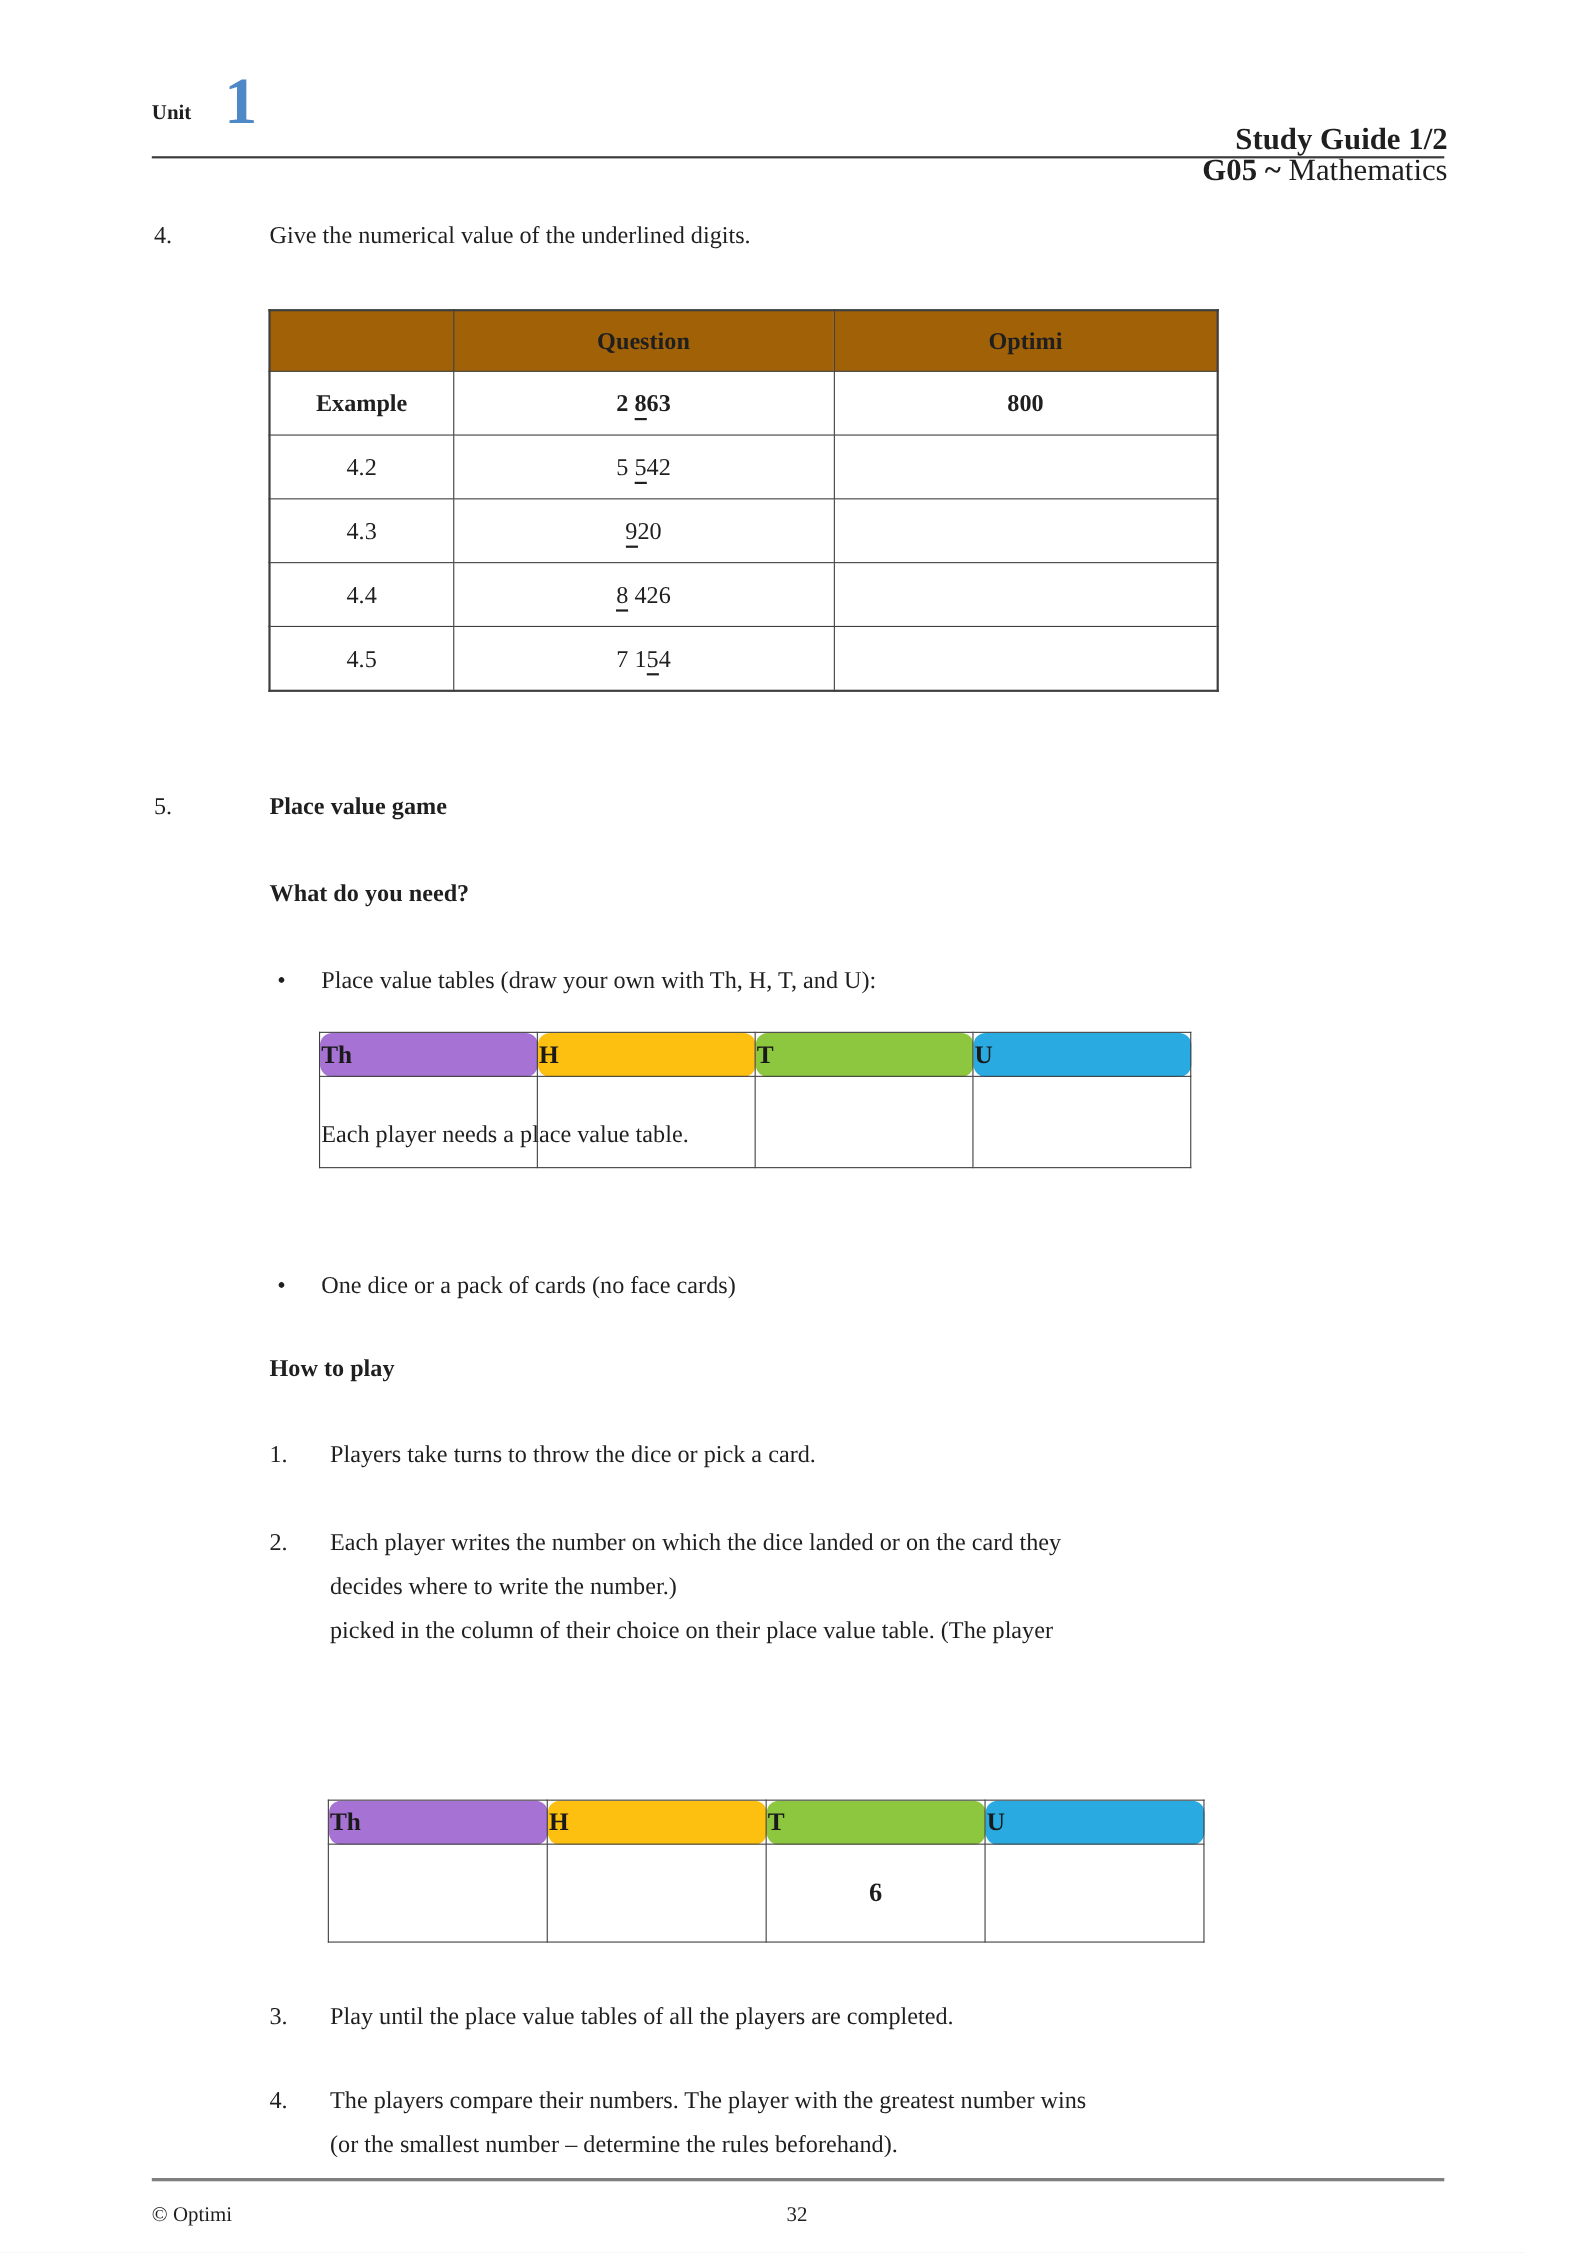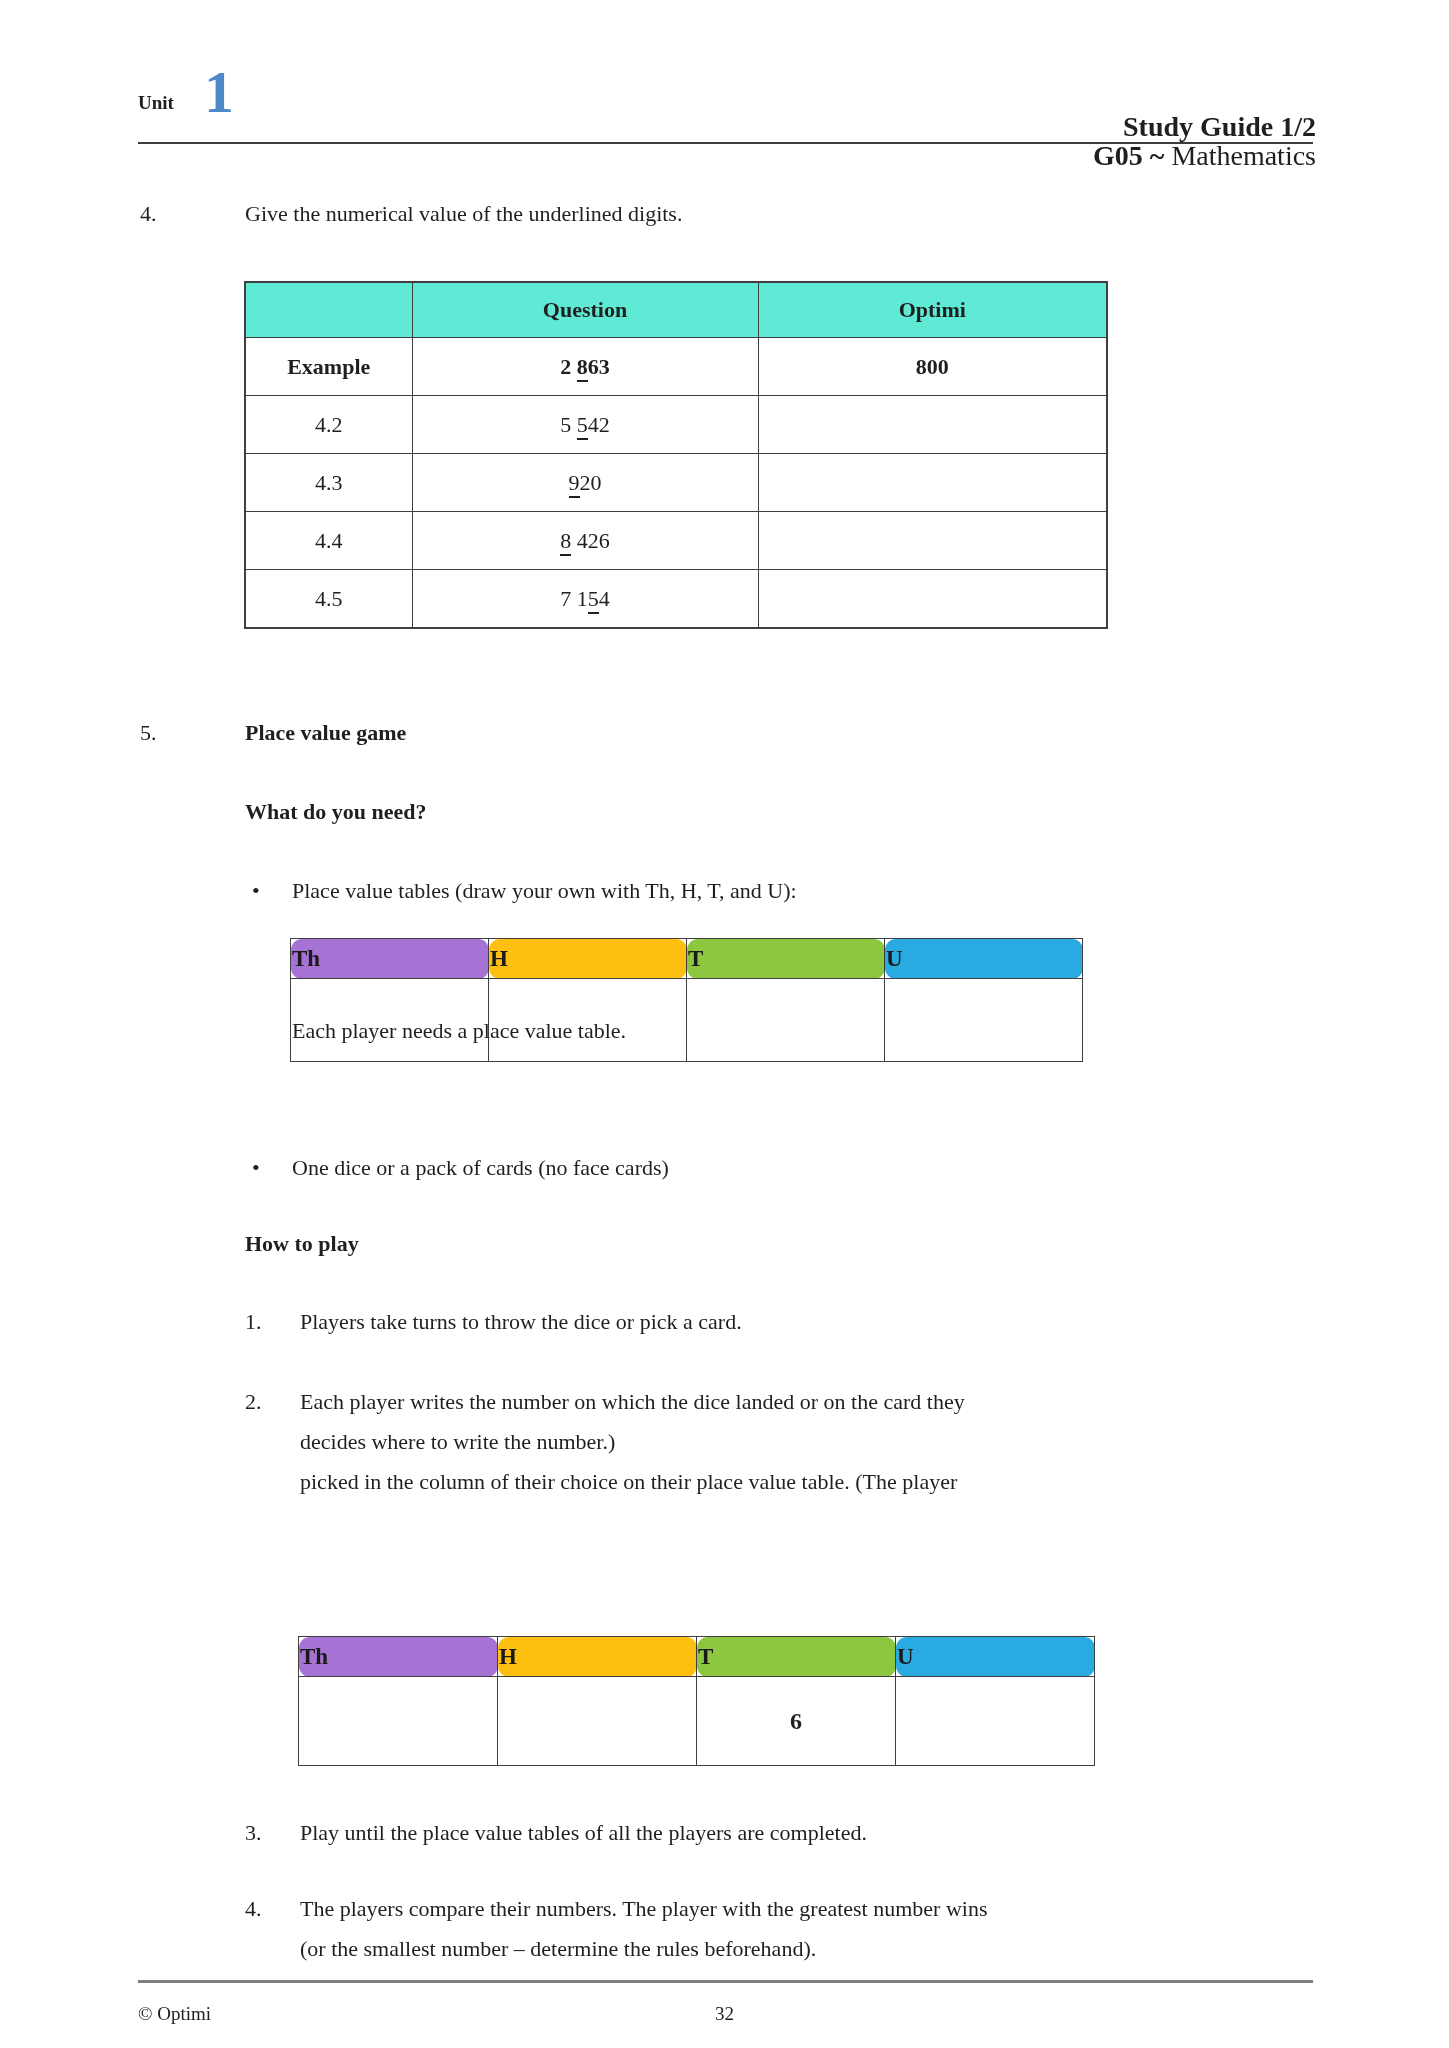--- a/index.html
+++ b/index.html
@@ -17,21 +17,21 @@
   .unit-wrap{left:138px;top:62px;display:flex;align-items:flex-end;gap:30px;}
   .unit-label{font-size:19px;font-weight:bold;padding-bottom:8px;}
   .unit-number{font-size:60px;line-height:60px;font-weight:bold;color:#4f88c7;}
   .hdr-right{right:133px;top:64px;text-align:right;font-size:28px;line-height:29px;margin-top:48px;}
   .hdr-rule{left:138px;top:142px;width:1175px;height:2px;background:#3c3c3c;}
 
   
   table.q4{border-collapse:collapse;table-layout:fixed;font-size:22px;}
   table.q4, table.q4 td, table.q4 th{border:1px solid #3f3f3f;}
   table.q4{border-width:2px;}
-  table.q4 th{background:#5eead4;height:52px;font-weight:bold;text-align:center;}
+  table.q4 th{background:#a16207;height:52px;font-weight:bold;text-align:center;}
   table.q4 td{height:55px;text-align:center;vertical-align:middle;background:#fff;}
   tr.ex td{font-weight:bold;}
   .u-digit{border-bottom:2px solid #1f1f1f;padding-bottom:1px;}
 
   
   table.pv{border-collapse:collapse;table-layout:fixed;font-size:23px;}
   table.pv, table.pv td{border:1px solid #3f3f3f;}
   table.pv td.hdr{height:37px;text-align:left;vertical-align:middle;font-weight:bold;color:#1a1a1a;border-radius:11px;}
   table.pv td.cell{background:#fff;text-align:center;vertical-align:middle;font-weight:bold;font-size:24px;}
   table.pv.t1 td.cell{height:80px;}

